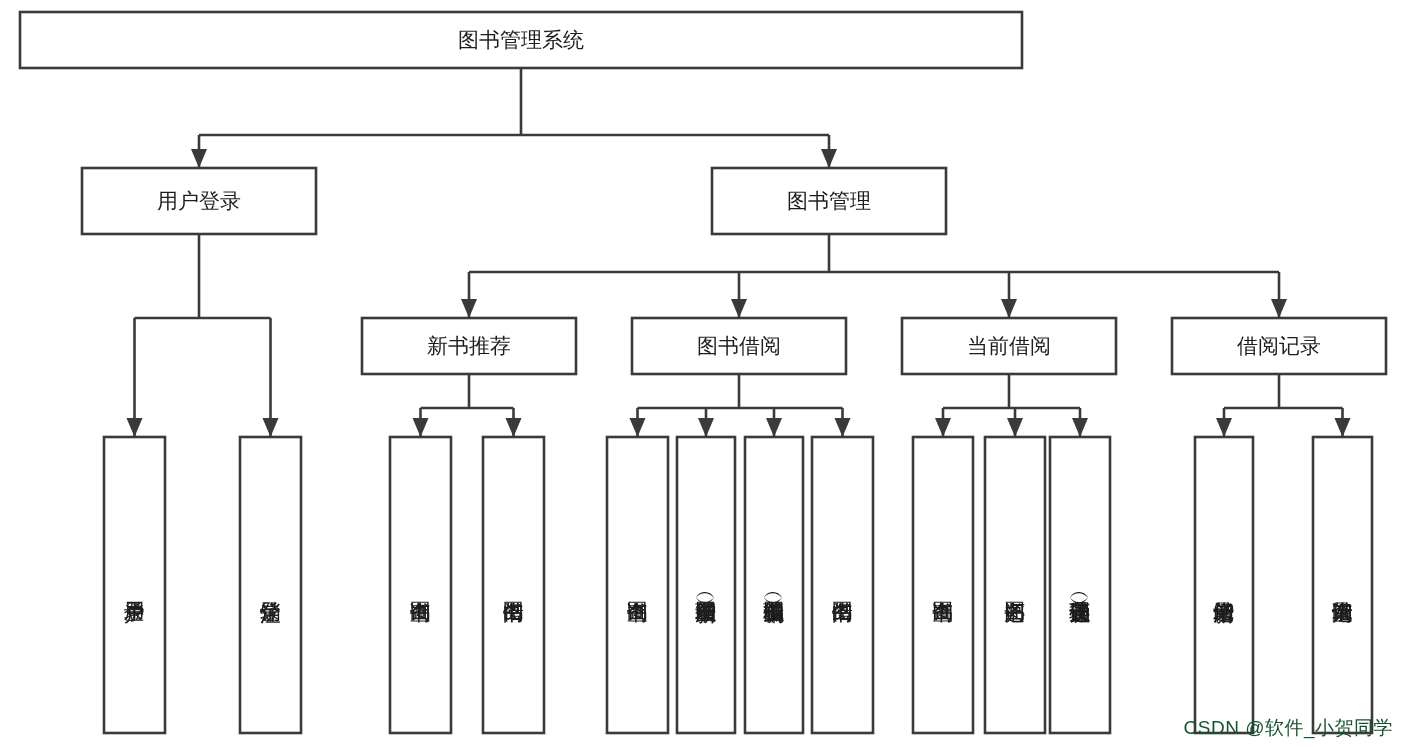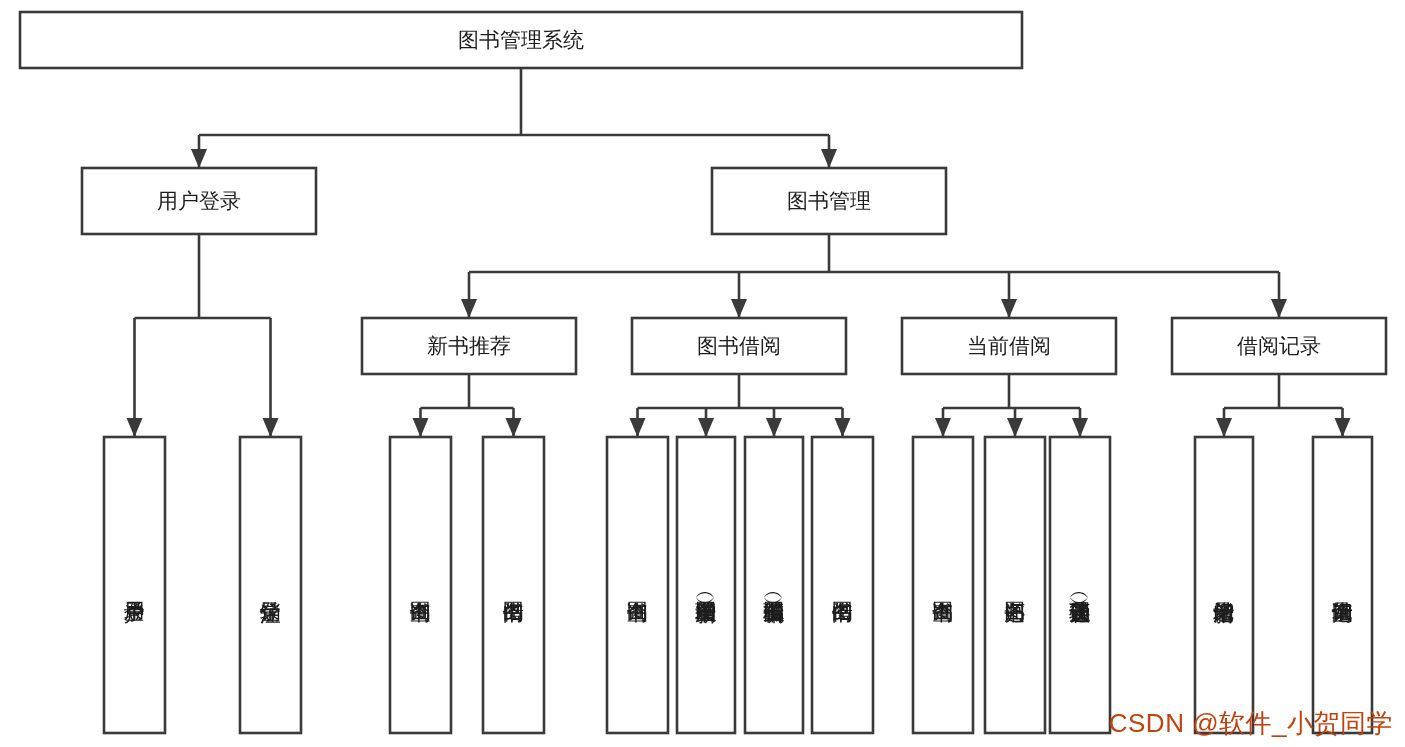--- a/index.html
+++ b/index.html
@@ -60,22 +60,22 @@
     align-items: center;
     justify-content: center;
     white-space: nowrap;
     pointer-events: none;
   }
   .watermark {
     position: absolute;
     right: 12px;
     bottom: 6px;
     font-family: "Liberation Sans", "DejaVu Sans", sans-serif;
-    font-size: 26px;
-    color: #c2410c;
+    font-size: 19px;
+    color: #14532d;
     letter-spacing: 0.5px;
     white-space: nowrap;
   }
 </style>
 </head>
 <body>
 
 <div id="diagram-root">
 
   <svg class="diagram-canvas" viewBox="0 0 1405 747">

